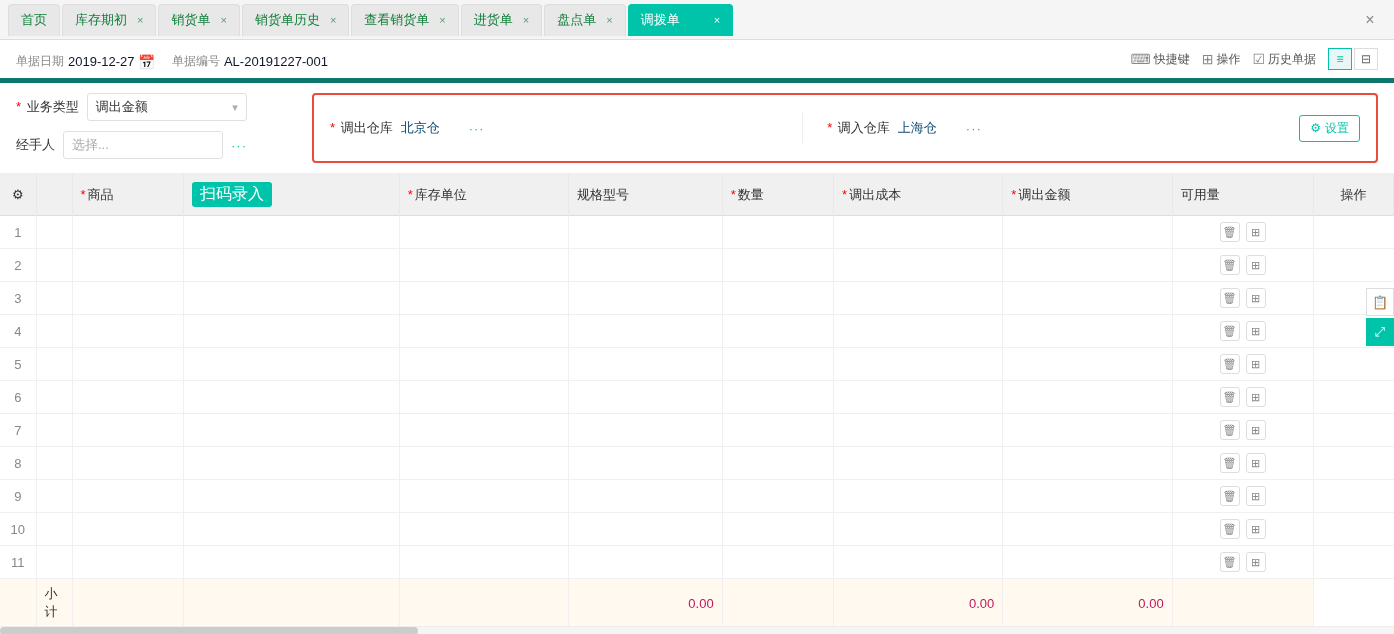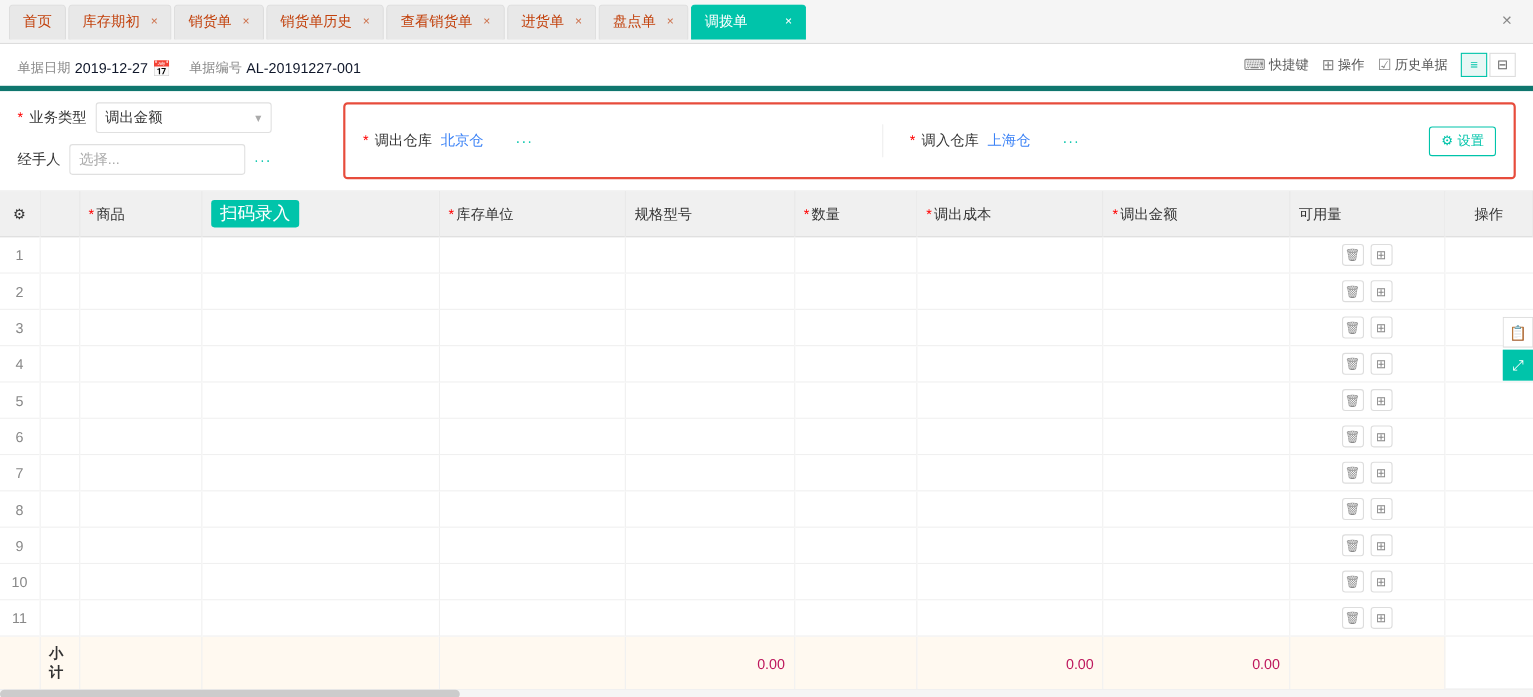--- a/index.html
+++ b/index.html
@@ -16,21 +16,21 @@
       gap: 2px;
     }
     .tab {
       display: flex;
       align-items: center;
       padding: 0 12px;
       height: 32px;
       border-radius: 4px 4px 0 0;
       cursor: pointer;
       font-size: 13px;
-      color: #c2410c;
+      color: #15803d;
       background: #e8e8e8;
       border: 1px solid #ddd;
       border-bottom: none;
       gap: 6px;
       white-space: nowrap;
     }
     .tab.active {
       background: #00c4aa;
       color: #fff;
       border-color: #00c4aa;
@@ -175,21 +175,21 @@
       position: relative;
     }
     .warehouse-field {
       display: flex;
       align-items: center;
       gap: 8px;
       flex: 1;
     }
     .warehouse-name {
       font-size: 13px;
-      color: #3b82f6;
+      color: #0c4a6e;
       min-width: 60px;
     }
     .warehouse-divider {
       width: 1px;
       height: 30px;
       background: #eee;
     }
 
     
     .settings-btn {
@@ -637,21 +637,21 @@
             <td></td>
             <td></td>
             <td class="action-cell">
               <span class="action-icon">🗑</span>
               <span class="action-icon">⊞</span>
             </td>
           </tr>
 
         <tr class="subtotal-row">
           <td></td>
-          <td style="color:#333; font-weight:700;">小计</td>
+          <td style="color:#333; font-weight:400;">小计</td>
           <td></td>
           <td></td>
           <td></td>
           <td style="text-align:right;">0.00</td>
           <td></td>
           <td style="text-align:right;">0.00</td>
           <td style="text-align:right;">0.00</td>
           <td></td>
         </tr>
       </tbody>

